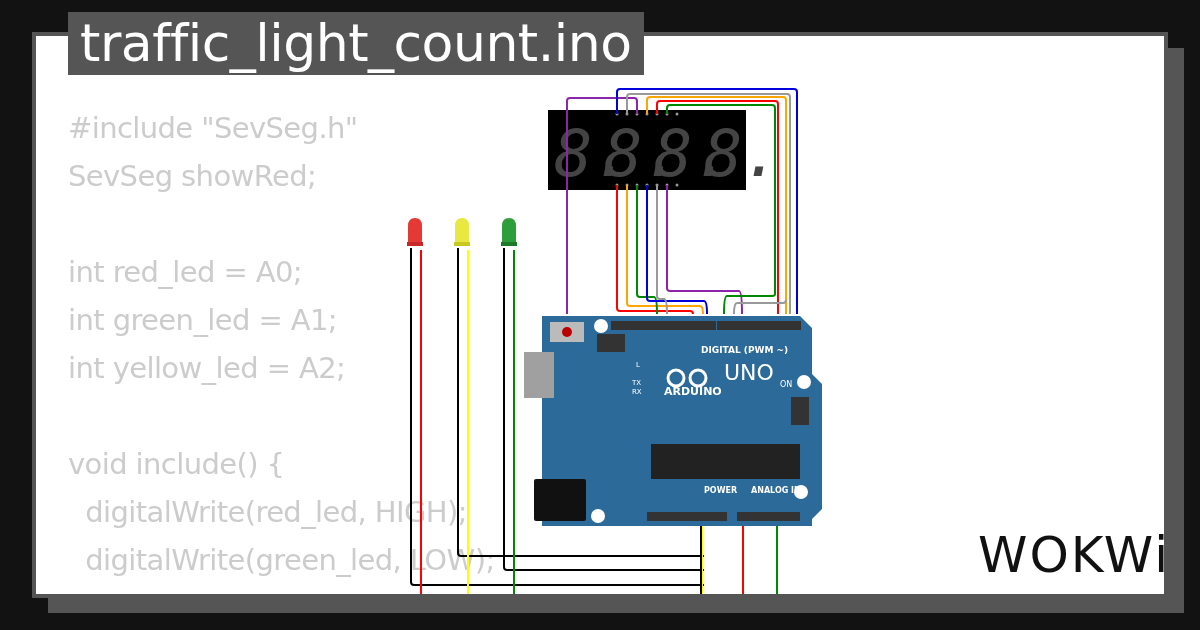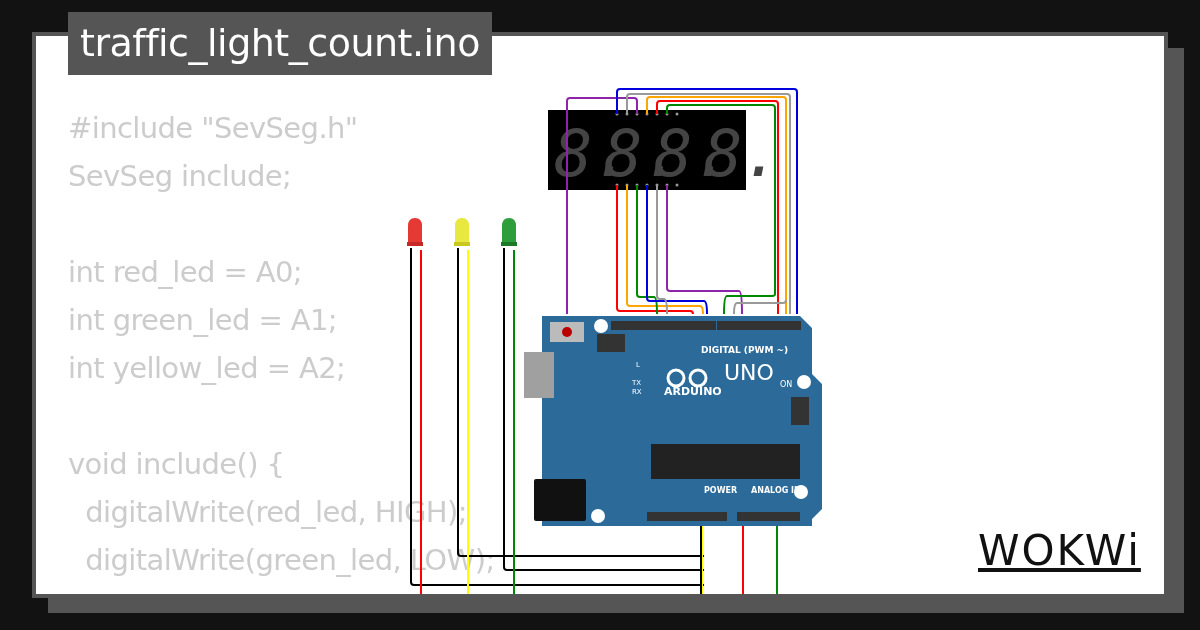--- a/index.html
+++ b/index.html
@@ -1,30 +1,30 @@
 <!DOCTYPE html>
 <html><head>
 <meta charset="utf-8">
 <style>
   html,body{margin:0;padding:0;}
   body{width:1200px;height:630px;background:#121212;position:relative;overflow:hidden;font-family:"DejaVu Sans",sans-serif;}
   .shadow{position:absolute;left:48px;top:48px;width:1136px;height:565px;background:#555555;}
   .card{position:absolute;left:32px;top:32px;width:1136px;height:566px;background:#ffffff;border:4px solid #555555;box-sizing:border-box;overflow:hidden;}
-  .title{position:absolute;left:68px;top:12px;height:63px;padding:0 12px;background:#555555;color:#ffffff;font-size:38px;line-height:63px;font-family:"DejaVu Sans",sans-serif;letter-spacing:-0.5px;z-index:5;}
+  .title{position:absolute;left:68px;top:12px;height:63px;padding:0 12px;background:#555555;color:#ffffff;font-size:52px;line-height:63px;font-family:"DejaVu Sans",sans-serif;letter-spacing:-0.5px;z-index:5;}
   .code{position:absolute;left:32px;top:68px;margin:0;color:#cccccc;font-family:"DejaVu Sans",sans-serif;font-size:29px;line-height:48px;white-space:pre;letter-spacing:-0.6px;}
   .circuit{position:absolute;left:-32px;top:-32px;width:1200px;height:630px;}
-  .wokwi{position:absolute;right:16px;bottom:22px;font-size:42px;font-family:"DejaVu Sans",sans-serif;color:#111;letter-spacing:2px;text-decoration:underline;}
+  .wokwi{position:absolute;right:16px;bottom:22px;font-size:50px;font-family:"DejaVu Sans",sans-serif;color:#111;letter-spacing:2px;}
 </style>
 </head>
 <body>
 
 <div class="shadow"></div>
 <div class="card">
   <pre class="code"><span>#include "SevSeg.h"</span>
-<span>SevSeg include;</span>
+<span>SevSeg showRed;</span>
 <span></span>
 <span>int red_led = A0;</span>
 <span>int green_led = A1;</span>
 <span>int yellow_led = A2;</span>
 <span></span>
 <span>void include() {</span>
 <span>  digitalWrite(red_led, HIGH);</span>
 <span>  digitalWrite(green_led, LOW);</span>
 <span>  digitalWrite(yellow_led, LOW);</span></pre>
 

